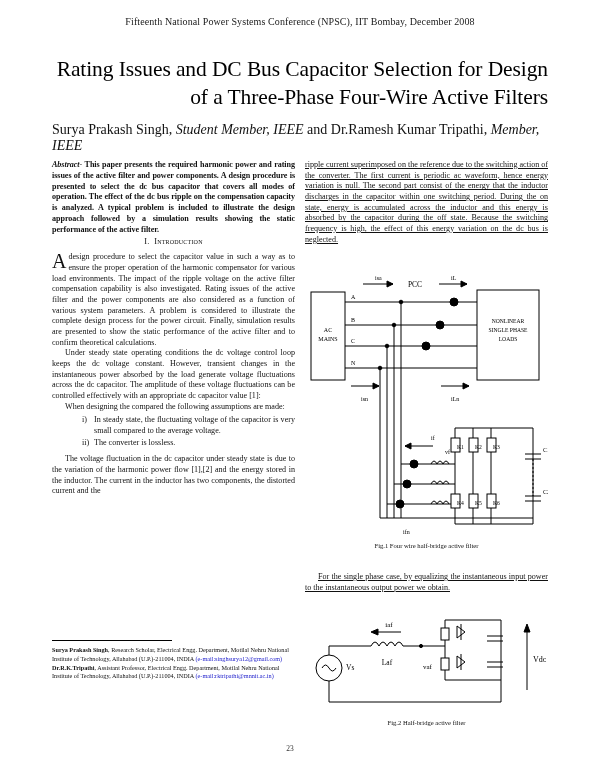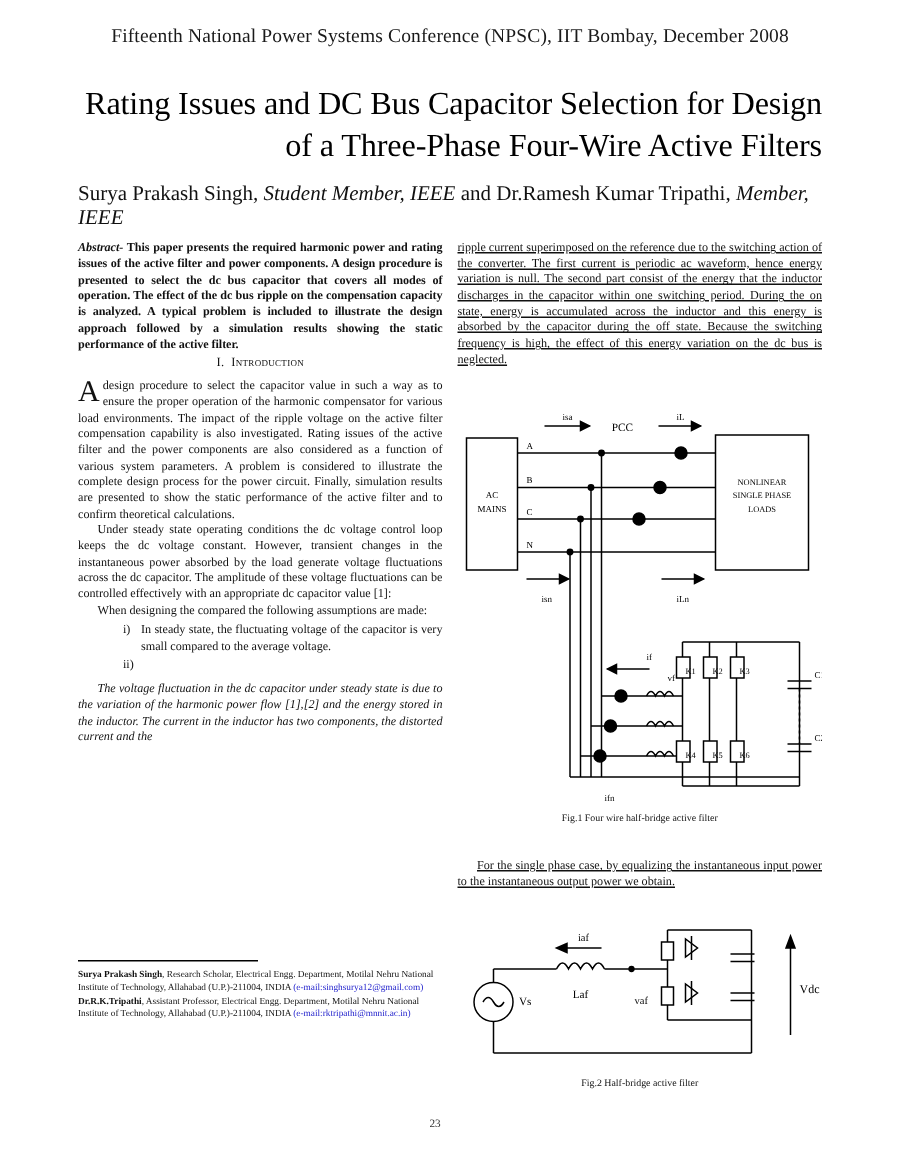--- a/index.html
+++ b/index.html
@@ -23,21 +23,21 @@
     background: #fff;
   }
 
   
   .conf-header {
     position: absolute;
     top: 16px;
     left: 0;
     width: 600px;
     text-align: center;
-    font-size: 13px;
+    font-size: 10px;
     letter-spacing: 0.1px;
     color: #1a1a1a;
   }
 
   
   .title-block {
     position: absolute;
     top: 55px;
     left: 52px;
     width: 496px;
@@ -91,21 +91,21 @@
     letter-spacing: 0.2px;
   }
   .sect-head .num { font-variant: normal; }
 
   p.body-par {
     margin: 0 0 0 0;
     text-indent: 13px;
     text-align: justify;
   }
   p.body-par.cont { text-indent: 0; }
-  p.gap { margin-top: 6px; font-style: italic; }
+  p.gap { margin-top: 6px; }
 
   
   .dropcap-par {
     text-align: justify;
     position: relative;
   }
   .dropcap {
     float: left;
     font-size: 20px;
     line-height: 0.82;
@@ -215,20 +215,21 @@
     <p class="body-par">Under steady state operating conditions the dc voltage control loop keeps the dc voltage constant. However, transient changes in the instantaneous power absorbed by the load generate voltage fluctuations across the dc capacitor. The amplitude of these voltage fluctuations can be controlled effectively with an appropriate dc capacitor value [1]:</p>
     <p class="body-par">When designing the compared the following assumptions are made:</p>
 
     <div class="numlist">
       <div class="numlist-row">
         <div class="marker">i)</div>
         <div class="txt">In steady state, the fluctuating voltage of the capacitor is very small compared to the average voltage.</div>
       </div>
       <div class="numlist-row">
         <div class="marker">ii)</div>
+        <div class="txt">The converter is lossless.</div>
       </div>
     </div>
 
     <p class="body-par gap">The voltage fluctuation in the dc capacitor under steady state is due to the variation of the harmonic power flow [1],[2] and the energy stored in the inductor. The current in the inductor has two components, the distorted current and the</p>
   </div>
 
   <div class="col col-right">
     <p class="body-par cont">ripple current superimposed on the reference due to the switching action of the converter. The first current is periodic ac waveform, hence energy variation is null. The second part consist of the energy that the inductor discharges in the capacitor within one switching period. During the on state, energy is accumulated across the inductor and this energy is absorbed by the capacitor during the off state. Because the switching frequency is high, the effect of this energy variation on the dc bus is neglected.</p>
   </div>
 

